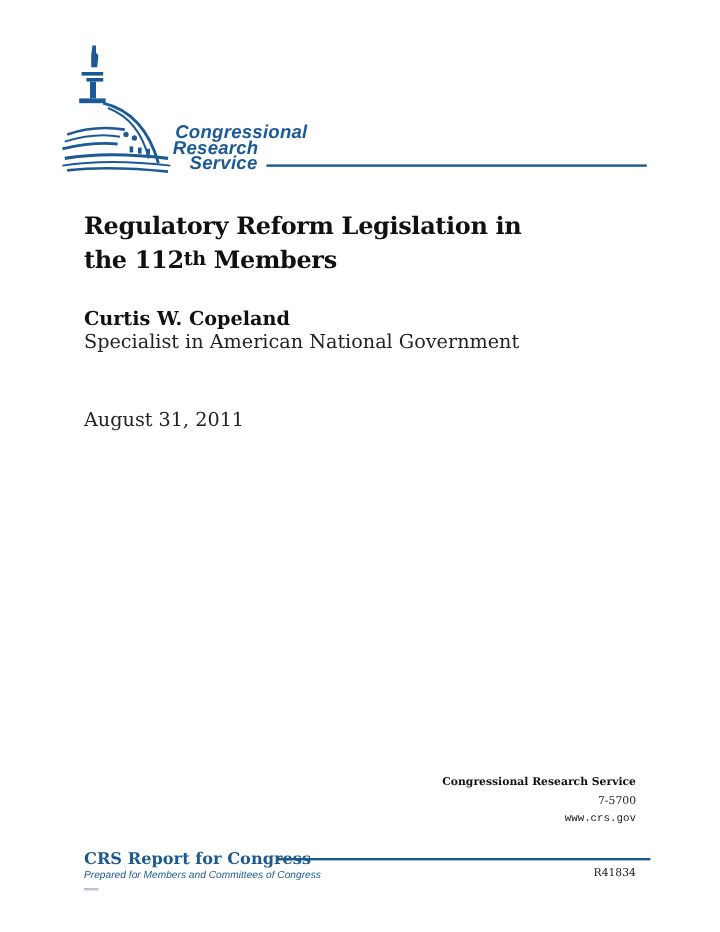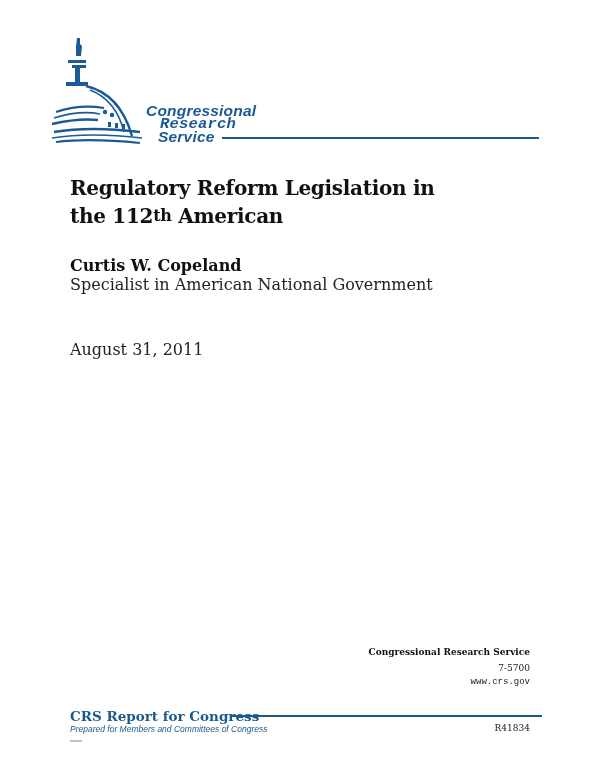--- a/index.html
+++ b/index.html
@@ -40,26 +40,26 @@
 
     <path d="M6 84 Q30 76 54 80" fill="none" stroke-width="2.2"></path>
     <path d="M4 90 Q30 82 50 86" fill="none" stroke-width="1.6"></path>
     <path d="M2 96 Q28 90 48 92" fill="none" stroke-width="2.4"></path>
     <path d="M4 104 Q40 98 90 104" fill="none" stroke-width="2.6"></path>
     <path d="M2 110 Q40 104 92 110" fill="none" stroke-width="1.6"></path>
     <path d="M6 114 Q40 110 90 115" fill="none" stroke-width="2.2"></path>
   </g>
 </svg>
 <div class="abs logo-text" style="left:146px; top:104px;text-align:right;">Congressional</div>
-<div class="abs logo-text" style="left:160px; top:117px;font-family:Liberation Mono, monospace;">Research</div>
+<div class="abs logo-text" style="left:144px; top:117px;">Research</div>
 <div class="abs logo-text" style="left:158px; top:130px;">Service</div>
 <div id="logo-line" class="abs"></div>
 
 <div class="abs title" style="top:176px;">Regulatory Reform Legislation in</div>
-<div class="abs title" style="top:204px;"><span>the 112</span><sup>th</sup><span> American</span></div>
+<div class="abs title" style="top:204px;"><span>the 112</span><sup>th</sup><span> Members</span></div>
 
 <div class="abs body-text" style="top:256px; font-weight:bold; color:#111;">Curtis W. Copeland</div>
 <div class="abs body-text" style="top:275px;">Specialist in American National Government</div>
 <div class="abs body-text" style="top:312px;margin-top:28px;">August 31, 2011</div>
 
 <div class="abs right-block" style="top:645px; font-weight:bold; color:#111;">Congressional Research Service</div>
 <div class="abs right-block" style="top:661px;">7-5700</div>
 <div class="abs right-block" style="top:675px;font-family:Liberation Mono, monospace;">www.crs.gov</div>
 <div class="abs right-block" style="top:721px;">R41834</div>
 

